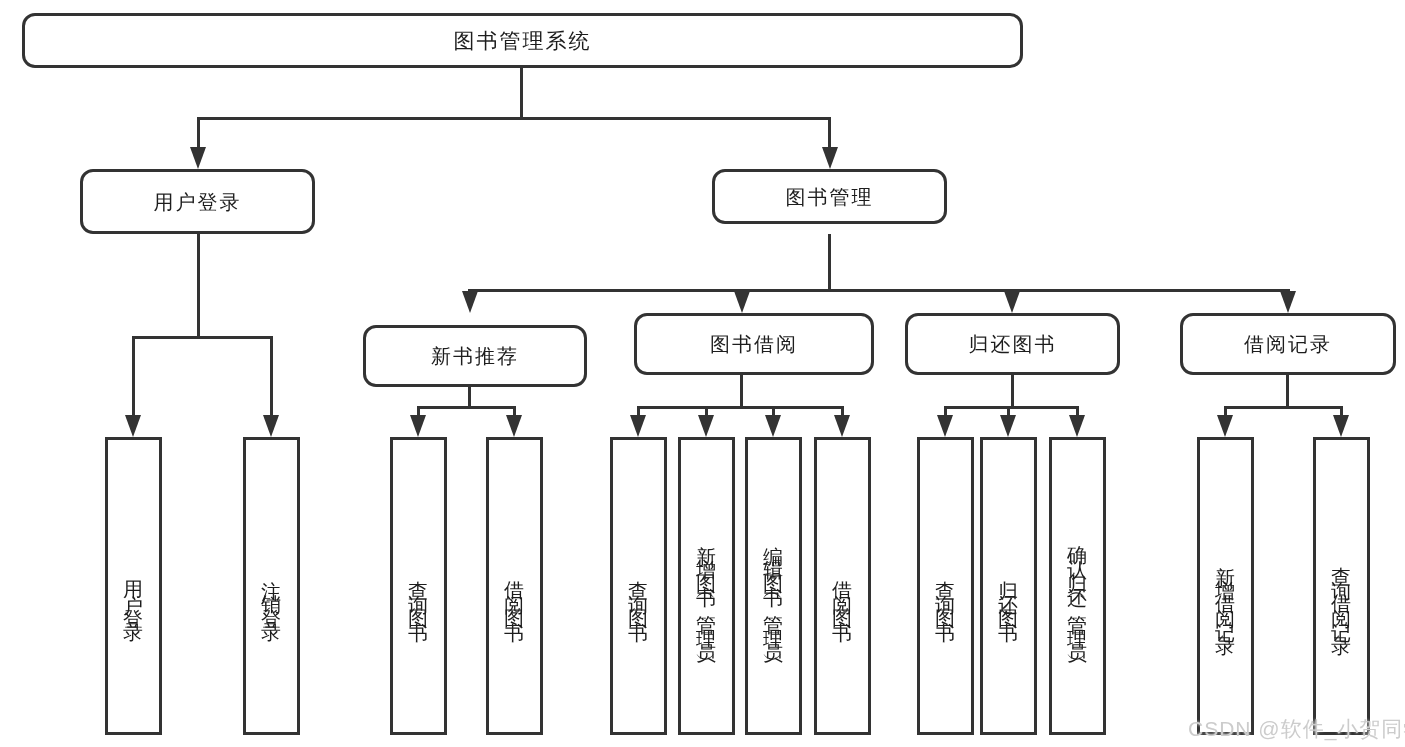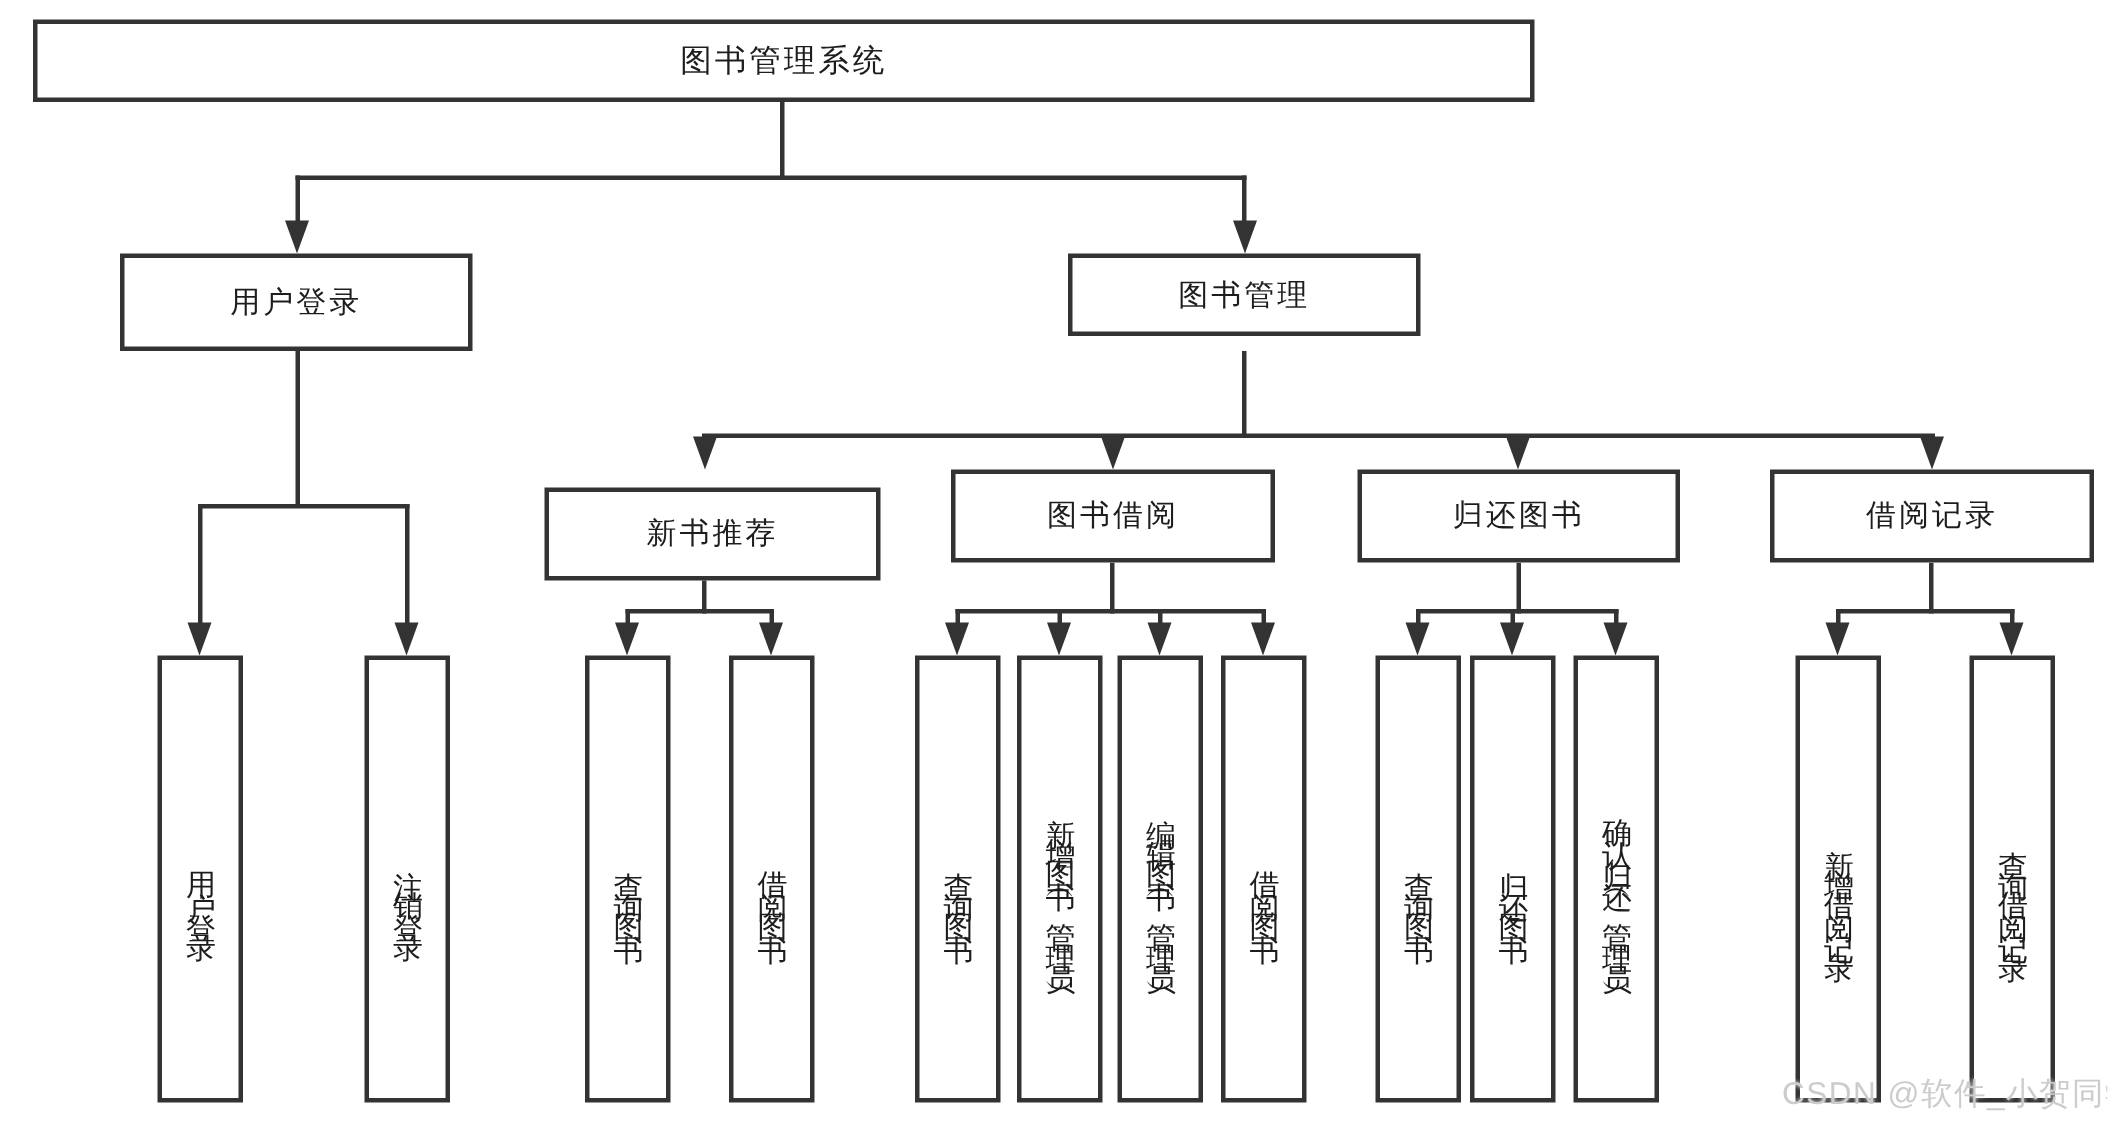--- a/index.html
+++ b/index.html
@@ -12,21 +12,21 @@
   .canvas{
     position:relative;width:1405px;height:747px;background:var(--bg);
     font-family:"Liberation Sans","DejaVu Sans",sans-serif;color:var(--text);
     overflow:hidden;
   }
   .box{
     position:absolute;box-sizing:border-box;border:3px solid var(--line);
     background:var(--bg);display:flex;align-items:center;justify-content:center;
     font-size:20px;line-height:1;
   }
-  .hbox{letter-spacing:2px;}
+  .hbox{letter-spacing:2px;border-radius:13px;}
   .vbox{
     writing-mode:vertical-rl;text-orientation:mixed;
     font-size:20px;letter-spacing:14px;padding-top:14px;
   }
   .hl,.vl{position:absolute;background:var(--line);}
   .hl{height:3px;}
   .vl{width:3px;}
   .ar{
     position:absolute;width:0;height:0;
     border-left:8px solid transparent;border-right:8px solid transparent;
@@ -97,21 +97,21 @@
   <div class="vl" style="left:1340px;top:406px;height:11px;"></div>
   <div class="ar" style="left:1217px;top:415px;"></div>
   <div class="ar" style="left:1333px;top:415px;"></div>
 
   <div class="box hbox" style="left:22px;top:13px;width:1001px;height:55px;font-size:21px;">图书管理系统</div>
 
   <div class="box hbox" style="left:80px;top:169px;width:235px;height:65px;">用户登录</div>
   <div class="box hbox" style="left:712px;top:169px;width:235px;height:55px;">图书管理</div>
 
   <div class="box hbox" style="left:363px;top:325px;width:224px;height:62px;">新书推荐</div>
-  <div class="box hbox" style="left:634px;top:313px;width:216px;height:62px;">图书借阅</div>
+  <div class="box hbox" style="left:634px;top:313px;width:240px;height:62px;">图书借阅</div>
   <div class="box hbox" style="left:905px;top:313px;width:215px;height:62px;">归还图书</div>
   <div class="box hbox" style="left:1180px;top:313px;width:216px;height:62px;">借阅记录</div>
 
   <div class="box vbox" style="left:105px;top:437px;width:57px;height:298px;">用户登录</div>
   <div class="box vbox" style="left:243px;top:437px;width:57px;height:298px;">注销登录</div>
 
   <div class="box vbox" style="left:390px;top:437px;width:57px;height:298px;">查询图书</div>
   <div class="box vbox" style="left:486px;top:437px;width:57px;height:298px;">借阅图书</div>
 
   <div class="box vbox" style="left:610px;top:437px;width:57px;height:298px;">查询图书</div>

